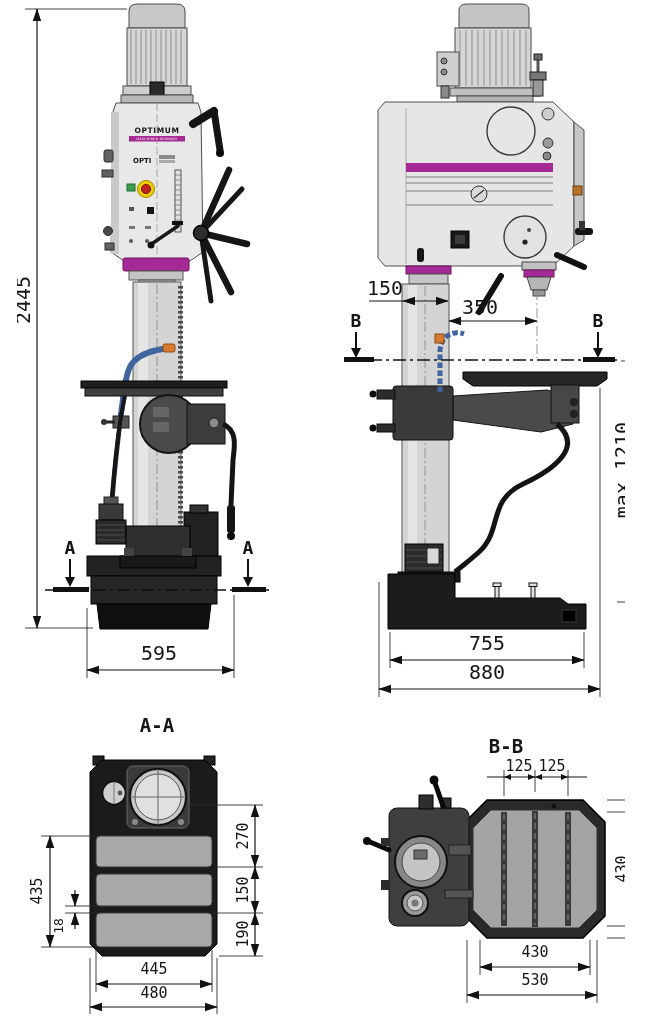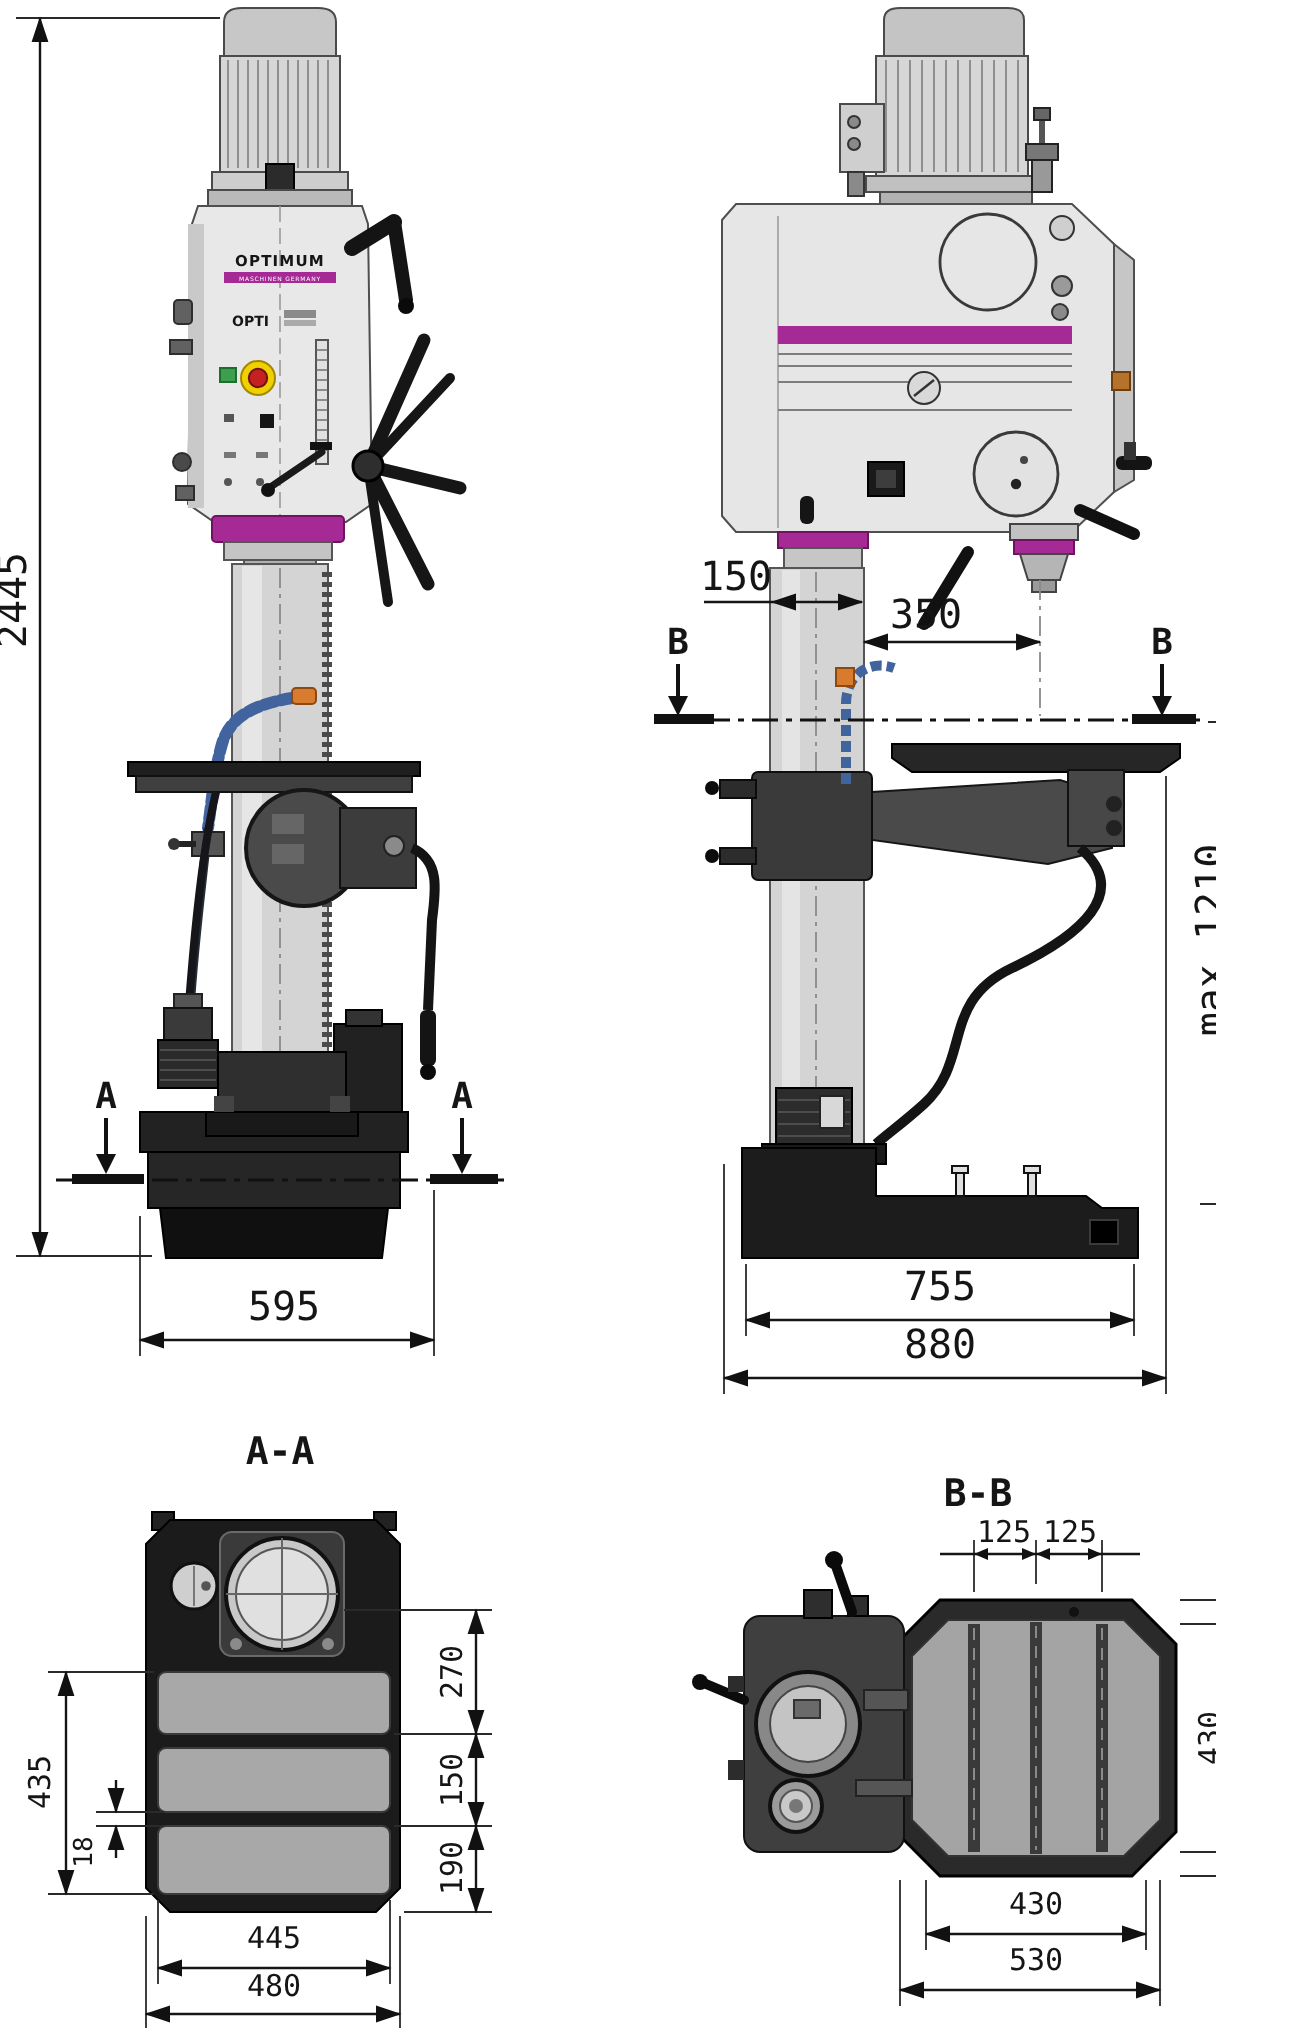--- a/index.html
+++ b/index.html
@@ -1,16 +1,16 @@
 <!DOCTYPE html>
 <html><head>
 <meta charset="utf-8">
 <style>
   html,body{margin:0;padding:0;background:#ffffff;}
-  .canvas{position:relative;width:608px;height:1020px;background:#fff;overflow:hidden;}
+  .canvas{position:relative;width:608px;height:1020px;background:#fff;overflow:hidden;padding-left:17px;}
   svg{display:block;}
   text{font-family:"DejaVu Sans Mono","Liberation Mono",monospace;fill:#151515;}
   .dimL{font-size:20px;}
   .dimM{font-size:15px;}
   .dimS{font-size:13px;}
   .marker{font-size:18px;font-weight:bold;}
   .title{font-size:19px;font-weight:bold;}
   .logo{font-size:7.5px;font-weight:bold;letter-spacing:0.6px;font-family:"DejaVu Sans",sans-serif;}
   .logosub{font-size:3px;fill:#ffffff;letter-spacing:0.4px;font-family:"DejaVu Sans",sans-serif;}
   .model{font-size:7px;font-weight:bold;font-family:"DejaVu Sans",sans-serif;}

